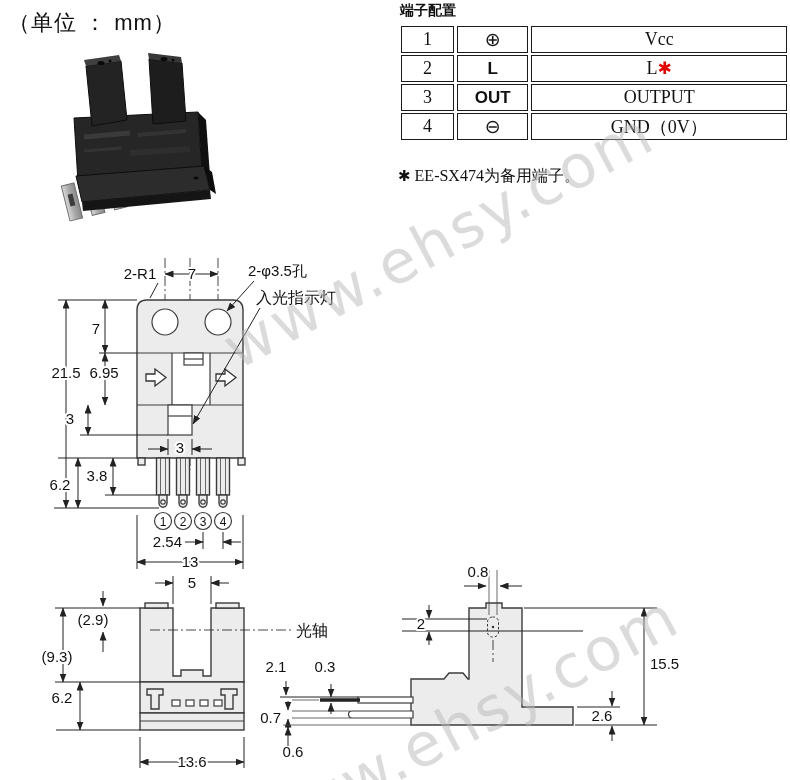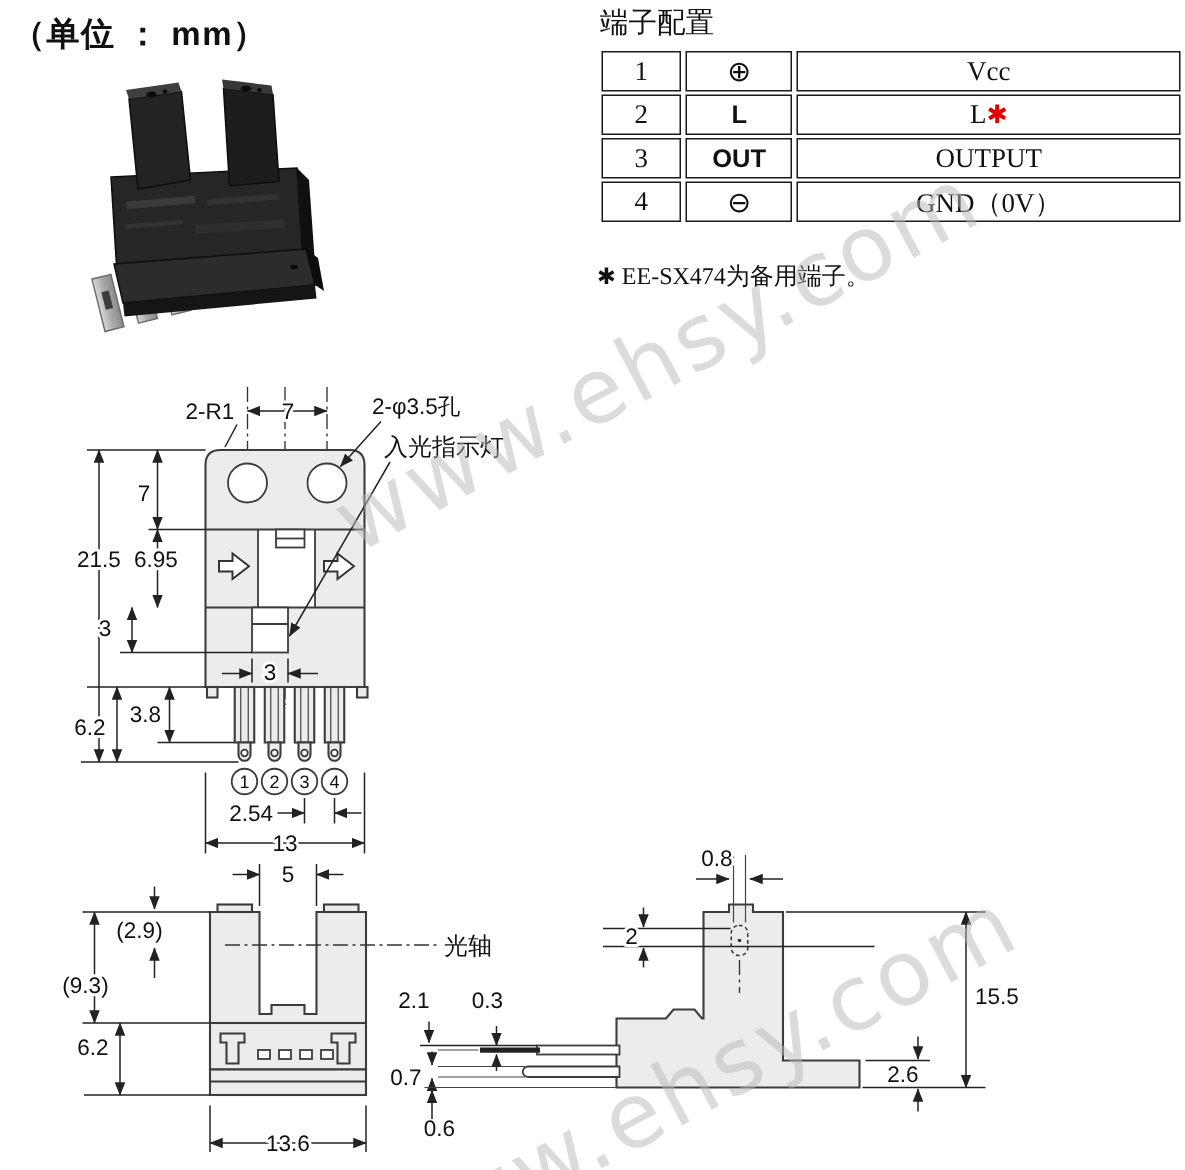--- a/index.html
+++ b/index.html
@@ -1,22 +1,22 @@
 <!DOCTYPE html>
 <html><head>
 <meta charset="utf-8">
 <style>
   html,body{margin:0;padding:0;background:#fff;}
   #canvas{position:relative;width:790px;height:780px;background:#ffffff;overflow:hidden;
           font-family:"Liberation Sans",sans-serif;color:#111;}
   
-  .unit-label{position:absolute;left:8px;top:8px;font-size:22px;font-weight:bold;letter-spacing:1px;}
+  .unit-label{position:absolute;left:8px;top:8px;font-size:22px;font-weight:normal;letter-spacing:1px;}
   
   .tbl-wrap{position:absolute;left:398px;top:2px;width:392px;}
-  .tbl-title{font-size:19px;font-weight:normal;margin:0 0 4px 2px;}
+  .tbl-title{font-size:14px;font-weight:bold;margin:0 0 4px 2px;}
   table.term{border-collapse:separate;border-spacing:3px 2px;}
   table.term td{border:1.4px solid #1a1a1a;background:#fff;text-align:center;
                 height:25px;padding:0 4px;vertical-align:middle;}
   td.c1{width:44px;font-family:"Liberation Serif",serif;font-size:18px;}
   td.c2{width:62px;font-size:17px;font-weight:bold;}
   td.c2 .circ-sym{font-weight:normal;font-size:19px;}
   td.c3{width:250px;font-family:"Liberation Serif",serif;font-size:18px;}
   .red-ast{color:#e00000;font-weight:bold;font-size:17px;font-family:"DejaVu Sans",sans-serif;}
   .note-line{margin-top:24px;font-family:"Liberation Serif",serif;font-size:16px;}
   .note-ast{font-family:"DejaVu Sans",sans-serif;font-weight:bold;font-size:15px;}

